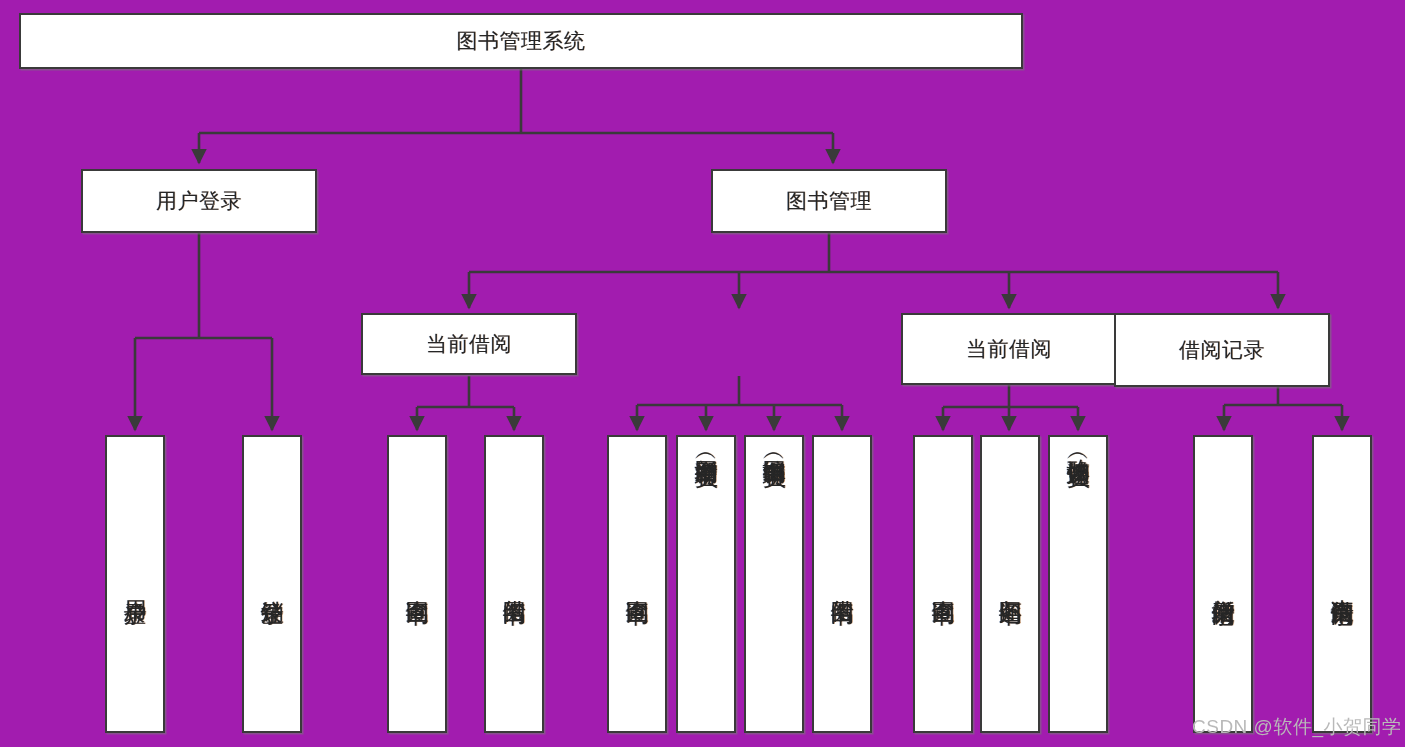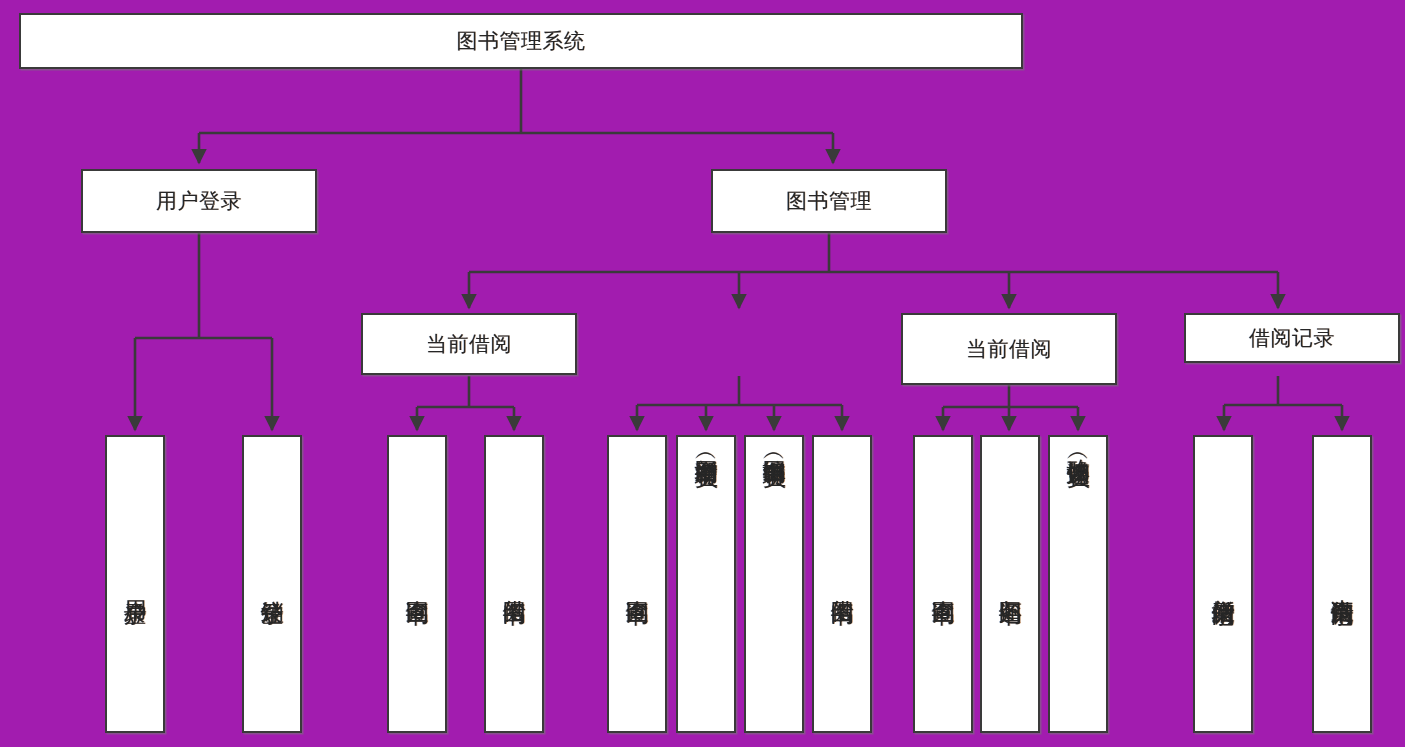--- a/index.html
+++ b/index.html
@@ -135,21 +135,21 @@
   <div class="node" style="left:711px; top:169px; width:236px; height:64px;text-align:right;">
     <span class="label">图书管理</span>
   </div>
 
   <div class="node" style="left:361px; top:313px; width:216px; height:62px;">
     <span class="label">当前借阅</span>
   </div>
   <div class="node" style="left:901px; top:313px; width:216px; height:72px;">
     <span class="label">当前借阅</span>
   </div>
-  <div class="node" style="left:1184px; top:313px; width:216px; height:50px;justify-content:center;">
+  <div class="node" style="left:1114px; top:313px; width:216px; height:74px;justify-content:center;">
     <span class="label">借阅记录</span>
   </div>
 
   <div class="node vertical centered" style="left:105px; top:435px; width:60px; height:298px;">
     <span class="label">用户登录</span>
   </div>
   <div class="node vertical centered" style="left:242px; top:435px; width:60px; height:298px;">
     <span class="label">注销登录</span>
   </div>
 
@@ -183,14 +183,15 @@
     <span class="label">确认归还（管理员）</span>
   </div>
 
   <div class="node vertical centered" style="left:1193px; top:435px; width:60px; height:298px;">
     <span class="label">新增借阅记录</span>
   </div>
   <div class="node vertical centered" style="left:1312px; top:435px; width:60px; height:298px;">
     <span class="label">查询借阅记录</span>
   </div>
 
+  <div class="watermark" style="left:1192px; top:714px;">CSDN @软件_小贺同学</div>
 
 </div>
 
 </body></html>

